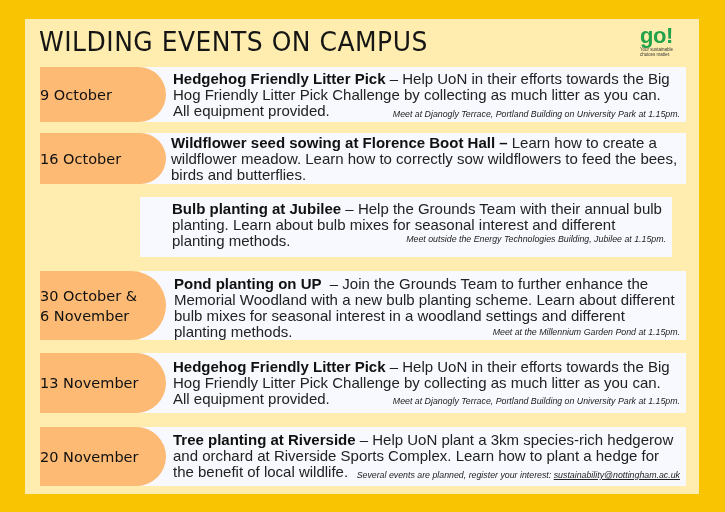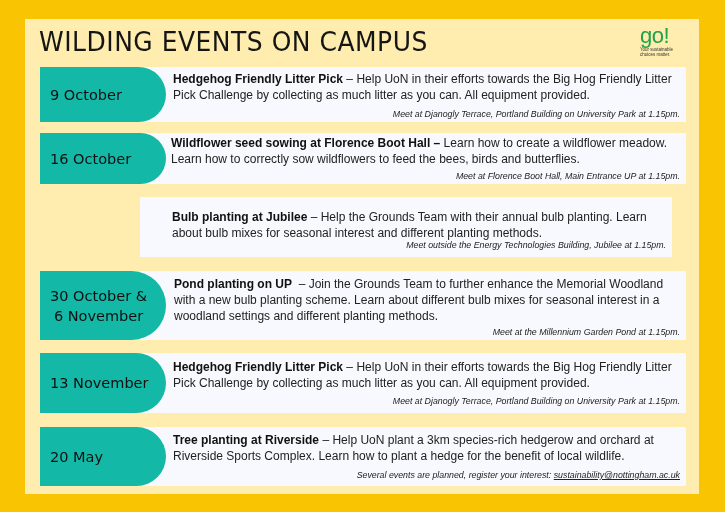--- a/index.html
+++ b/index.html
@@ -1,27 +1,27 @@
 <!DOCTYPE html>
 <html><head>
 <meta charset="utf-8">
 <style>
   * { box-sizing: border-box; margin: 0; padding: 0; }
   html, body { width: 725px; height: 512px; overflow: hidden; }
   body { background: #F9C502; font-family: "Liberation Sans", sans-serif; position: relative; }
   .panel { position: absolute; left: 25px; top: 19px; width: 674px; height: 475px; background: #FEEDAE; }
   .title { position: absolute; left: 14px; top: 7px; font-family: "DejaVu Sans", sans-serif; font-size: 25px; letter-spacing: 0.5px; color: #151515; font-weight: normal; transform: scaleY(1.08); transform-origin: left top; }
   .logo { position: absolute; right: 19px; top: 6px; text-align: left; }
-  .logo-mark { font-family: "Liberation Sans", sans-serif; font-weight: normal; font-size: 22px; color: #22A24A; line-height: 22px; letter-spacing: -0.5px; }
+  .logo-mark { font-family: "Liberation Sans", sans-serif; font-weight: bold; font-size: 22px; color: #22A24A; line-height: 22px; letter-spacing: -0.5px; }
   .logo-tag { font-size: 4.5px; line-height: 5px; color: #333; width: 40px; }
   .event { position: absolute; left: 15px; width: 646px; }
-  .date-tab { position: absolute; left: 0; top: 0; height: 100%; width: 126px; background: #14b8a6; border-radius: 0 48px 48px 0; display: flex; align-items: center; padding-left: 10px; z-index: 2; text-align: center; }
+  .date-tab { position: absolute; left: 0; top: 0; height: 100%; width: 126px; background: #fdba74; border-radius: 0 48px 48px 0; display: flex; align-items: center; z-index: 2; }
   .date-text { font-family: "DejaVu Sans", sans-serif; font-size: 14.5px; line-height: 20px; color: #111; }
   .card { position: absolute; left: 100px; right: 0; top: 0; height: 100%; background: #F8F9FE; }
-  .body { position: absolute; left: 133px; right: 6px; top: 4px; font-size: 12px; line-height: 16px; color: #222; }
+  .body { position: absolute; left: 133px; right: 6px; top: 4px; font-size: 15px; line-height: 16px; color: #222; }
   .body b { font-weight: bold; color: #111; }
   .meet { position: absolute; right: 6px; bottom: 3px; font-size: 8.8px; font-style: italic; color: #222; text-align: center; white-space: nowrap; }
   .meet a { color: #222; text-decoration: underline; }
 </style>
 </head>
 <body>
 
 <div class="panel">
   <h1 class="title">WILDING EVENTS ON CAMPUS</h1>
   <div class="logo">
@@ -41,29 +41,28 @@
   </div>
 
   <div class="event" style="top:114px;height:51px;">
     <div class="card"></div>
     <div class="date-tab">
       <span class="date-text">16 October</span>
     </div>
     <div class="body" style="left:131px;top:2px;">
       <b>Wildflower seed sowing at Florence Boot Hall</b><b> – </b><span>Learn how to create a wildflower meadow. Learn how to correctly sow wildflowers to feed the bees, birds and butterflies.</span>
     </div>
-    <div class="meet">Meet at Florence Boot Hall, Main Entrance UP at 1.15pm.</div>
   </div>
 
   <div class="event" style="top:178px;height:60px;">
     <div class="card" style="right:14px;"></div>
-    <div class="body" style="left:132px;top:12px;right:20px;">
+    <div class="body" style="left:132px;top:4px;right:20px;">
       <b>Bulb planting at Jubilee</b><span> – </span><span>Help the Grounds Team with their annual bulb planting. Learn about bulb mixes for seasonal interest and different planting methods.</span>
     </div>
-    <div class="meet" style="right:20px;bottom:7px;">Meet outside the Energy Technologies Building, Jubilee at 1.15pm.</div>
+    <div class="meet" style="right:20px;bottom:13px;">Meet outside the Energy Technologies Building, Jubilee at 1.15pm.</div>
   </div>
 
   <div class="event" style="top:252px;height:69px;">
     <div class="card"></div>
     <div class="date-tab">
       <span class="date-text"><span>30 October &amp;</span><br><span>6 November</span></span>
     </div>
     <div class="body" style="left:134px;top:5px;">
       <b>Pond planting on UP</b><span style="white-space:pre;">  – </span><span>Join the Grounds Team to further enhance the Memorial Woodland with a new bulb planting scheme. Learn about different bulb mixes for seasonal interest in a woodland settings and different planting methods.</span>
     </div>
@@ -77,21 +76,21 @@
     </div>
     <div class="body" style="top:6px;">
       <b>Hedgehog Friendly Litter Pick</b><span> – </span><span>Help UoN in their efforts towards the Big Hog Friendly Litter Pick Challenge by collecting as much litter as you can. All equipment provided.</span>
     </div>
     <div class="meet" style="bottom:7px;">Meet at Djanogly Terrace, Portland Building on University Park at 1.15pm.</div>
   </div>
 
   <div class="event" style="top:408px;height:59px;">
     <div class="card"></div>
     <div class="date-tab">
-      <span class="date-text"><span>20 May</span><br></span>
+      <span class="date-text"><span>20 November</span><br></span>
     </div>
     <div class="body" style="top:5px;">
       <b>Tree planting at Riverside</b><span> – </span><span>Help UoN plant a 3km species-rich hedgerow and orchard at Riverside Sports Complex. Learn how to plant a hedge for the benefit of local wildlife.</span>
     </div>
     <div class="meet" style="bottom:6px;">
       <span>Several events are planned, register your interest: </span><a>sustainability@nottingham.ac.uk</a>
     </div>
   </div>
 </div>
 

